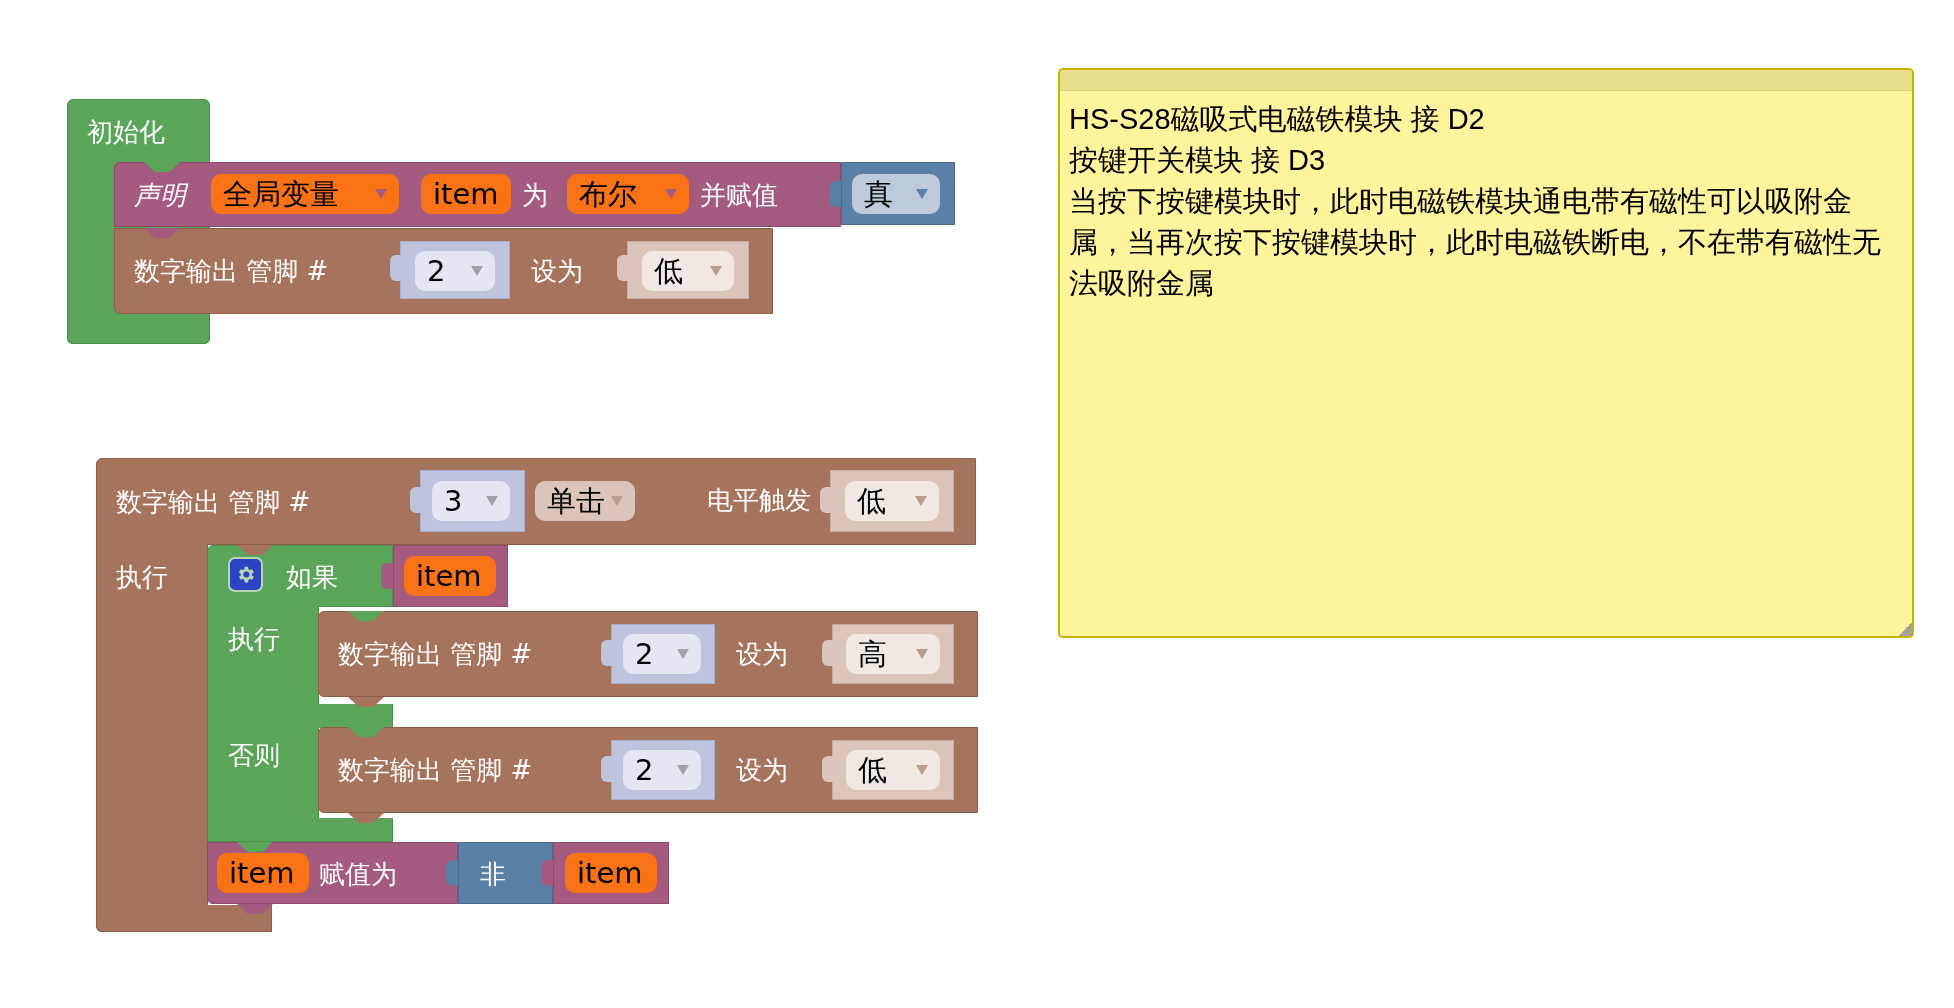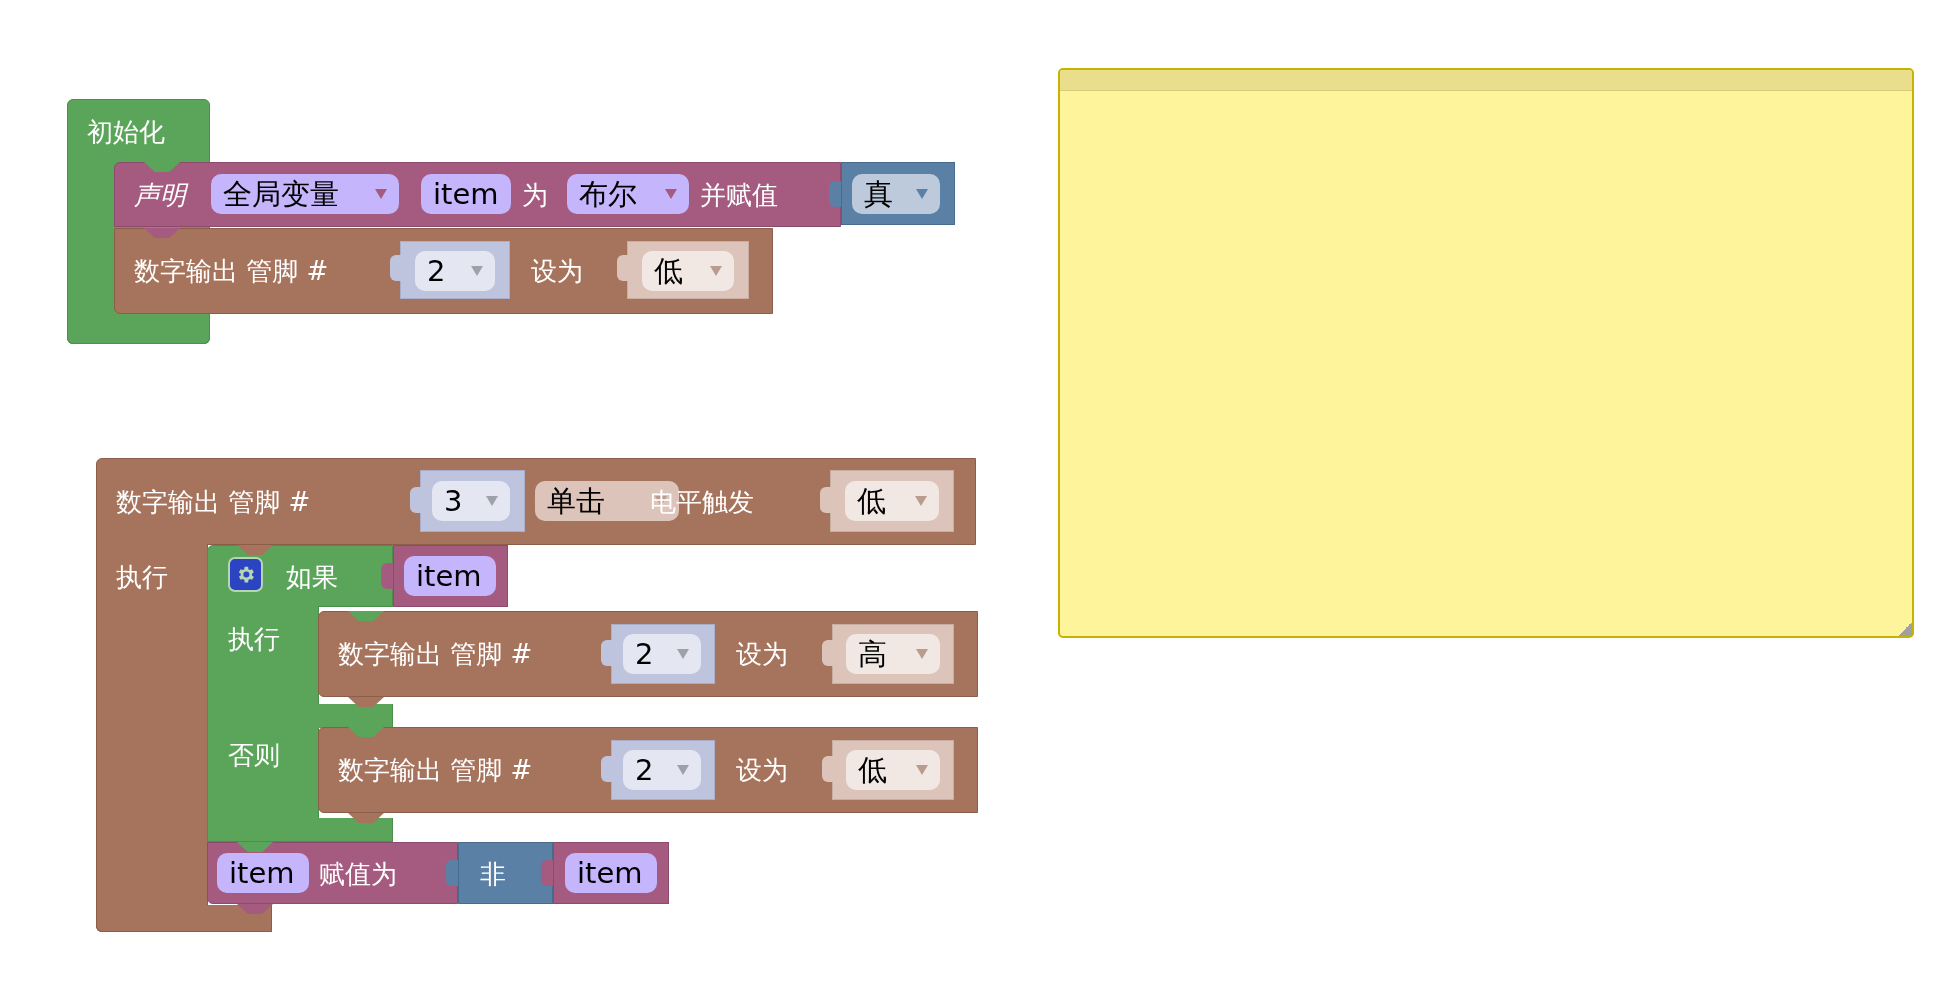--- a/index.html
+++ b/index.html
@@ -14,21 +14,21 @@
   .blue { background:#5b80a5; border:1px solid #4a6c8c; }
   .pinval { background:#bec4dd; border:1px solid #a9afca; }
   .lvlval { background:#dcc4ba; border:1px solid #c8aea2; }
   .lbl {
     position:absolute; color:#ffffff; font-size:26px; line-height:36px; white-space:nowrap;
   }
   .field {
     position:absolute; box-sizing:border-box; height:40px; border-radius:10px;
     font-size:29px; line-height:40px; color:#000; padding:0 0 0 12px; white-space:nowrap;
   }
-  .field.pink { background:#c4b5fd; }
+  .field.pink { background:#f97316; }
   .field.pale { background:#e4e7f2; }
   .field.cream { background:#f1e8e4; }
   .field.sky { background:#bccadc; }
   .field.tan { background:#dcc4ba; }
   .arrow {
     position:absolute; right:12px; top:15px; width:0; height:0;
     border-left:6px solid transparent; border-right:6px solid transparent;
     border-top:10px solid rgba(0,0,0,0.3);
   }
   .arrow.pinkarrow { border-top-color:#a55b80; }
@@ -115,25 +115,25 @@
 <div class="blk brown" style="left:96px;top:458px;width:880px;height:87px;border-radius:6px 0 0 0;"></div>
 <div class="blk brown" style="left:96px;top:544px;width:112px;height:388px;border-top:none;border-radius:0 0 0 6px;"></div>
 <div class="blk brown" style="left:96px;top:905px;width:176px;height:27px;border-top:none;border-radius:0 0 0 6px;"></div>
 <div class="lbl" style="left:116px;top:484px;">数字输出 管脚 #</div>
 <div class="blk pinval" style="left:420px;top:470px;width:105px;height:62px;"></div>
 <div class="tab" style="left:410px;top:487px;background:#bec4dd;"></div>
 <div class="field pale" style="left:432px;top:481px;width:78px;">
   <span>3</span>
   <span class="arrow"></span>
 </div>
-<div class="field tan" style="left:535px;top:481px;width:144px;">
+<div class="field tan" style="left:535px;top:481px;width:100px;">
   <span>单击</span>
   <span class="arrow brownarrow"></span>
 </div>
-<div class="lbl" style="left:650px;top:484px;">电平触发</div>
+<div class="lbl" style="left:707px;top:484px;font-family:Liberation Mono, monospace;">电平触发</div>
 <div class="blk lvlval" style="left:830px;top:470px;width:124px;height:62px;"></div>
 <div class="tab" style="left:820px;top:487px;background:#dcc4ba;"></div>
 <div class="field cream" style="left:845px;top:481px;width:94px;">
   <span>低</span>
   <span class="arrow brownarrow"></span>
 </div>
 <div class="lbl" style="left:116px;top:559px;">执行</div>
 
 <div class="blk green" style="left:207px;top:545px;width:186px;height:62px;border-radius:6px 0 0 0;"></div>
 <div class="notch" style="left:237px;top:545px;background:#a6745c;"></div>
@@ -201,14 +201,17 @@
 <div class="tab" style="left:446px;top:860px;background:#5b80a5;"></div>
 <div class="lbl" style="left:480px;top:856px;">非</div>
 <div class="blk purple" style="left:553px;top:842px;width:116px;height:62px;"></div>
 <div class="tab" style="left:541px;top:860px;background:#a55b80;"></div>
 <div class="field pink" style="left:565px;top:853px;width:92px;">
   <span>item</span>
 </div>
 
 <div class="comment">
   <div class="comment-head"></div>
+  <div class="comment-body">HS-S28磁吸式电磁铁模块 接 D2
+按键开关模块 接 D3
+当按下按键模块时，此时电磁铁模块通电带有磁性可以吸附金属，当再次按下按键模块时，此时电磁铁断电，不在带有磁性无法吸附金属</div>
   <div class="resize"></div>
 </div>
 
 </body></html>

